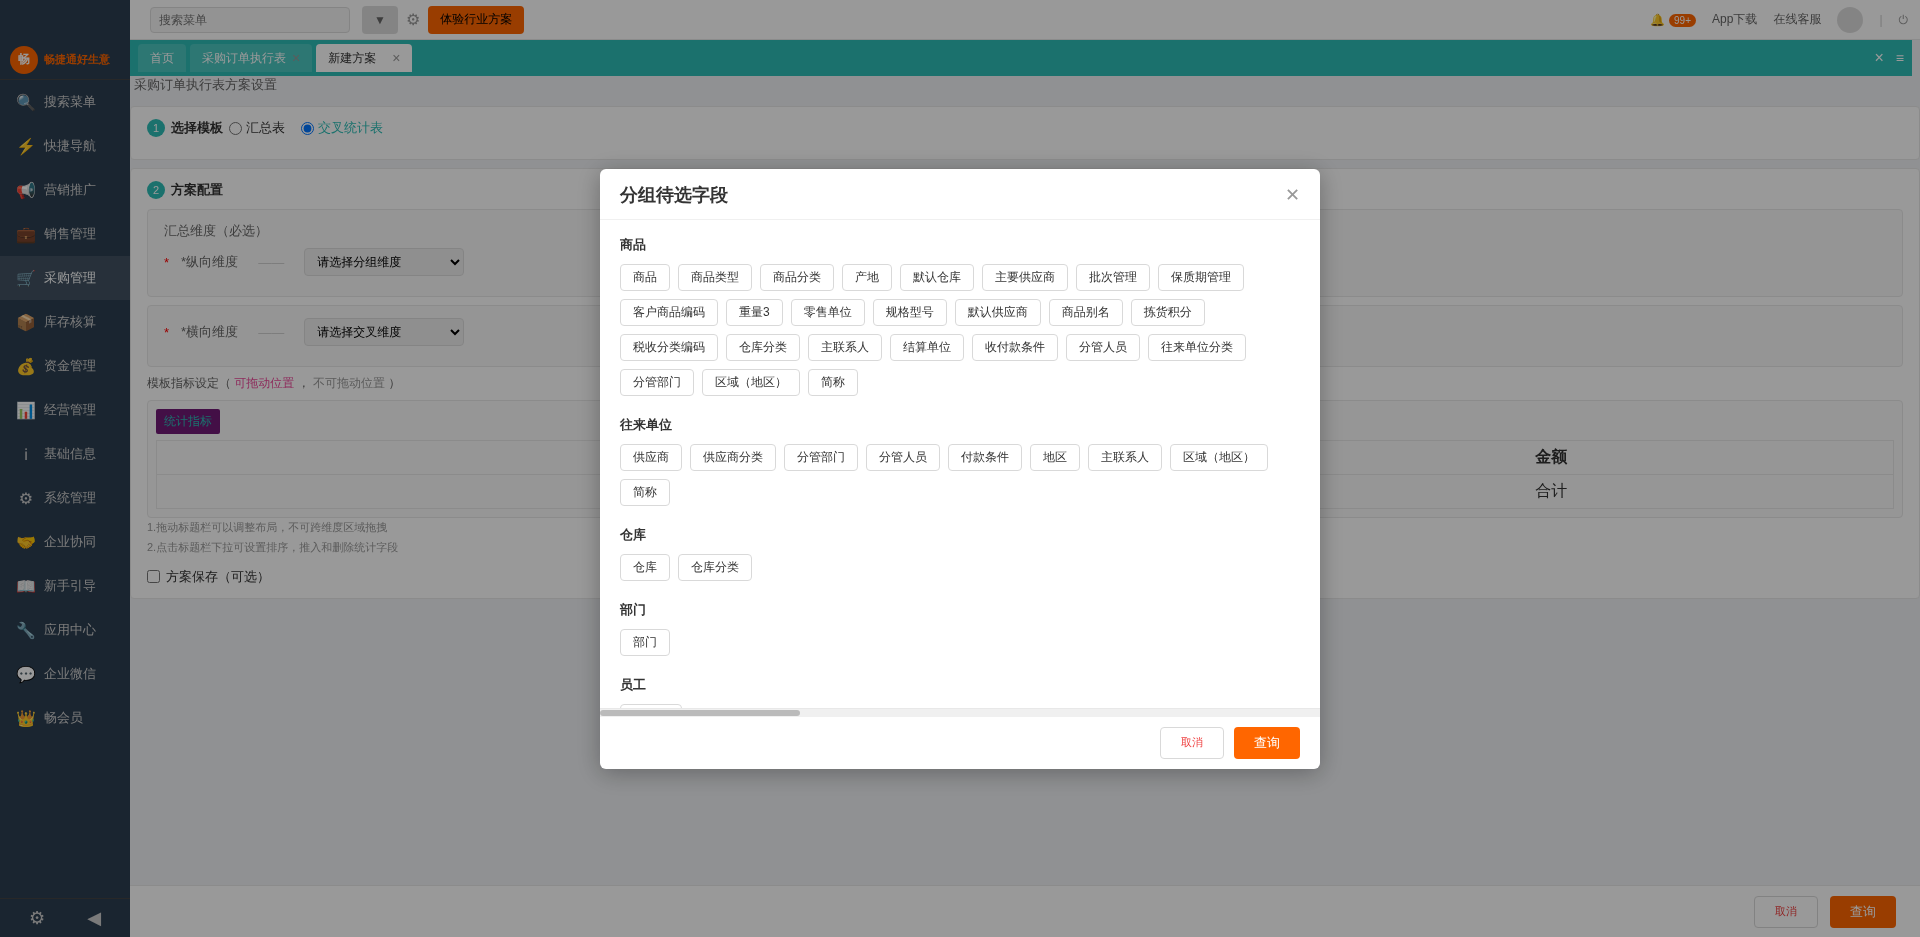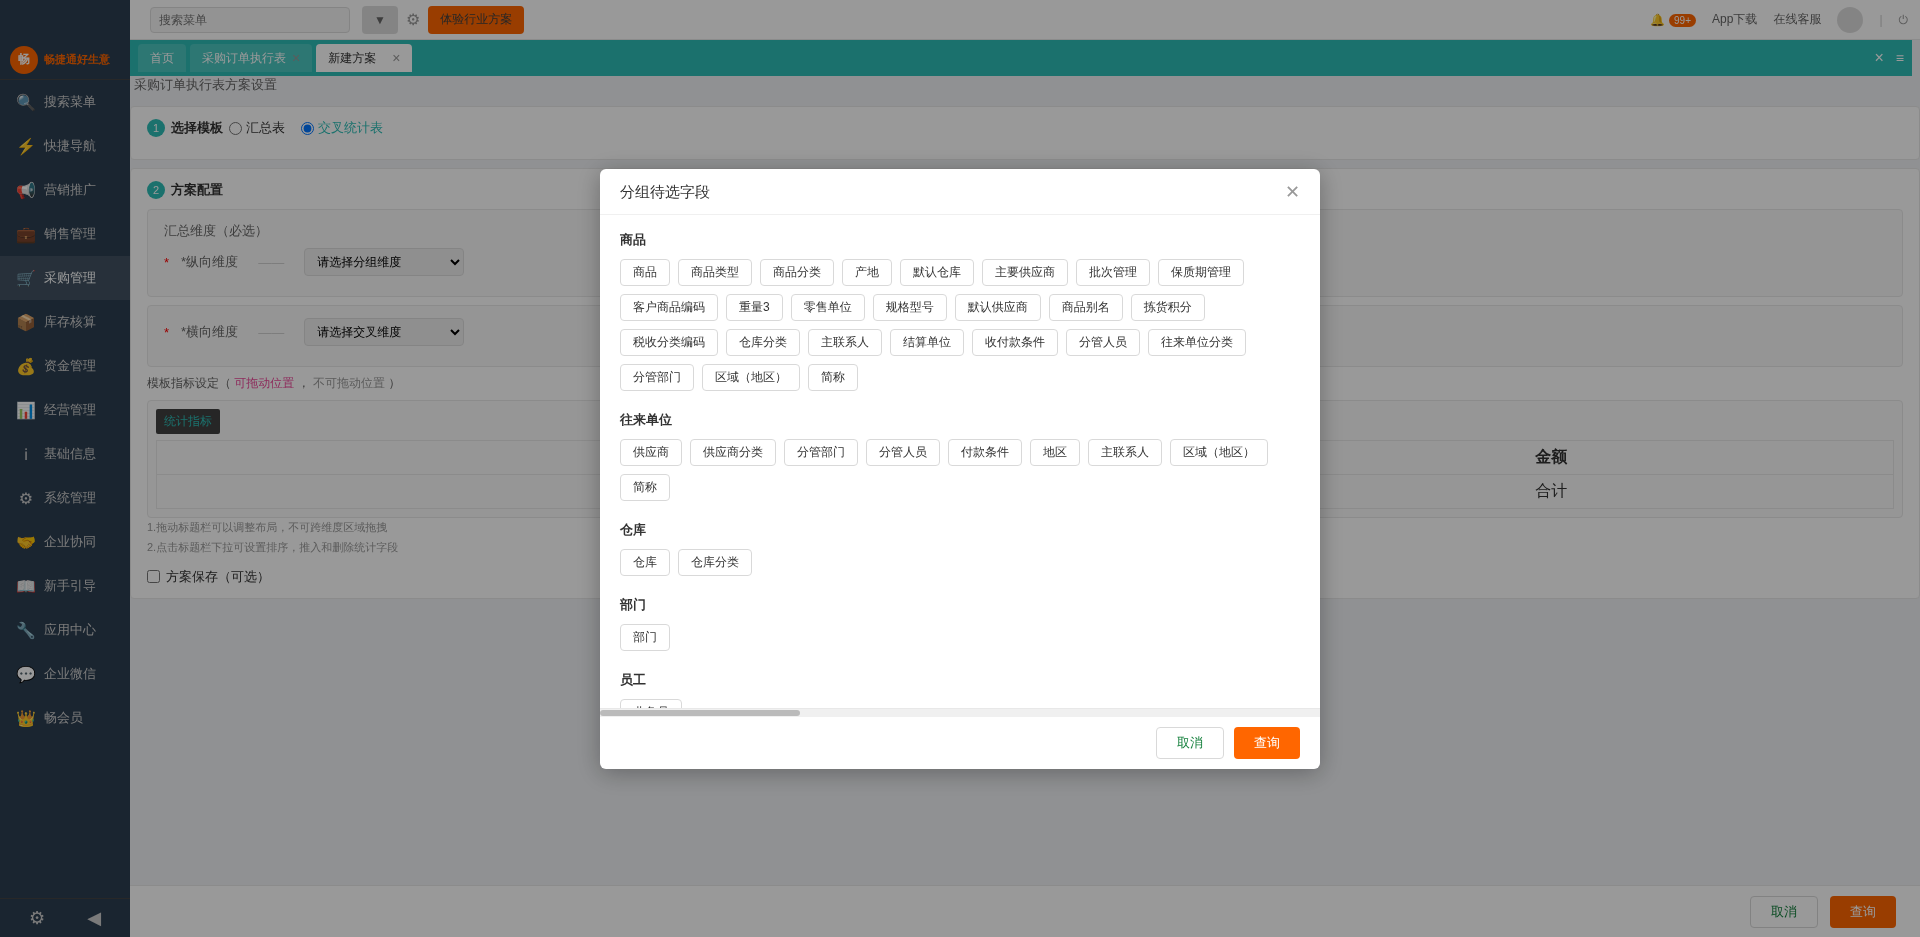--- a/index.html
+++ b/index.html
@@ -32,21 +32,21 @@
       border: 1px solid #ddd;
       border-radius: 4px;
       padding: 0 8px;
       font-size: 12px;
       background: #f5f5f5;
     }
     .top-btn {
       height: 28px;
       padding: 0 12px;
       background: #f60;
-      color: #404040;
+      color: #000000;
       border: none;
       border-radius: 4px;
       cursor: pointer;
       font-size: 12px;
     }
     .top-right {
       margin-left: auto;
       display: flex;
       align-items: center;
       gap: 16px;
@@ -197,21 +197,21 @@
       box-shadow: 0 4px 24px rgba(0,0,0,0.3);
       position: relative;
     }
     .modal-header {
       padding: 14px 20px 12px;
       border-bottom: 1px solid #f0f0f0;
       display: flex;
       align-items: center;
       justify-content: space-between;
     }
-    .modal-title { font-size: 15px; font-weight: normal; color: #333; }
+    .modal-title { font-size: 18px; font-weight: bold; color: #333; }
     .modal-close {
       font-size: 18px;
       color: #999;
       cursor: pointer;
       background: none;
       border: none;
       line-height: 1;
     }
     .modal-body {
       flex: 1;
@@ -256,21 +256,21 @@
     .modal-hscroll {
       height: 8px;
       background: #f0f0f0;
       border-top: 1px solid #e8e8e8;
     }
 
     
     .btn-cancel {
       height: 32px; padding: 0 20px;
       border: 1px solid #d9d9d9; border-radius: 4px;
-      background: #fff; color: #15803d; cursor: pointer; font-size: 13px;
+      background: #fff; color: #ef4444; cursor: pointer; font-size: 11px;
     }
     .btn-confirm {
       height: 32px; padding: 0 20px;
       border: none; border-radius: 4px;
       background: #f60; color: #fff; cursor: pointer; font-size: 13px;
     }
 
     
     .bottom-bar {
       position: fixed;
@@ -459,21 +459,21 @@
       </div>
     </div>
     <div style="font-size:12px; color:#666; margin-bottom:8px;">
       <span>模板指标设定（</span>
       <span style="color:#ec4899;">可拖动位置</span>
       <span>，</span>
       <span style="color:#999;">不可拖动位置</span>
       <span>）</span>
     </div>
     <div style="background:#fafafa; border:1px solid #e8e8e8; border-radius:4px; padding:8px;">
-      <div style="font-size:12px; color:#2dbdb6; margin-bottom:6px; padding:4px 8px; background:#404040; display:inline-block; border-radius:2px;">统计指标</div>
+      <div style="font-size:12px; color:#2dbdb6; margin-bottom:6px; padding:4px 8px; background:#701a75; display:inline-block; border-radius:2px;">统计指标</div>
       <table class="stat-table">
         <thead>
           <tr>
             <th style="cursor:pointer;">
               <span>主数量</span> ▾
             </th>
             <th>
               <span>金额</span>
             </th>
           </tr>

